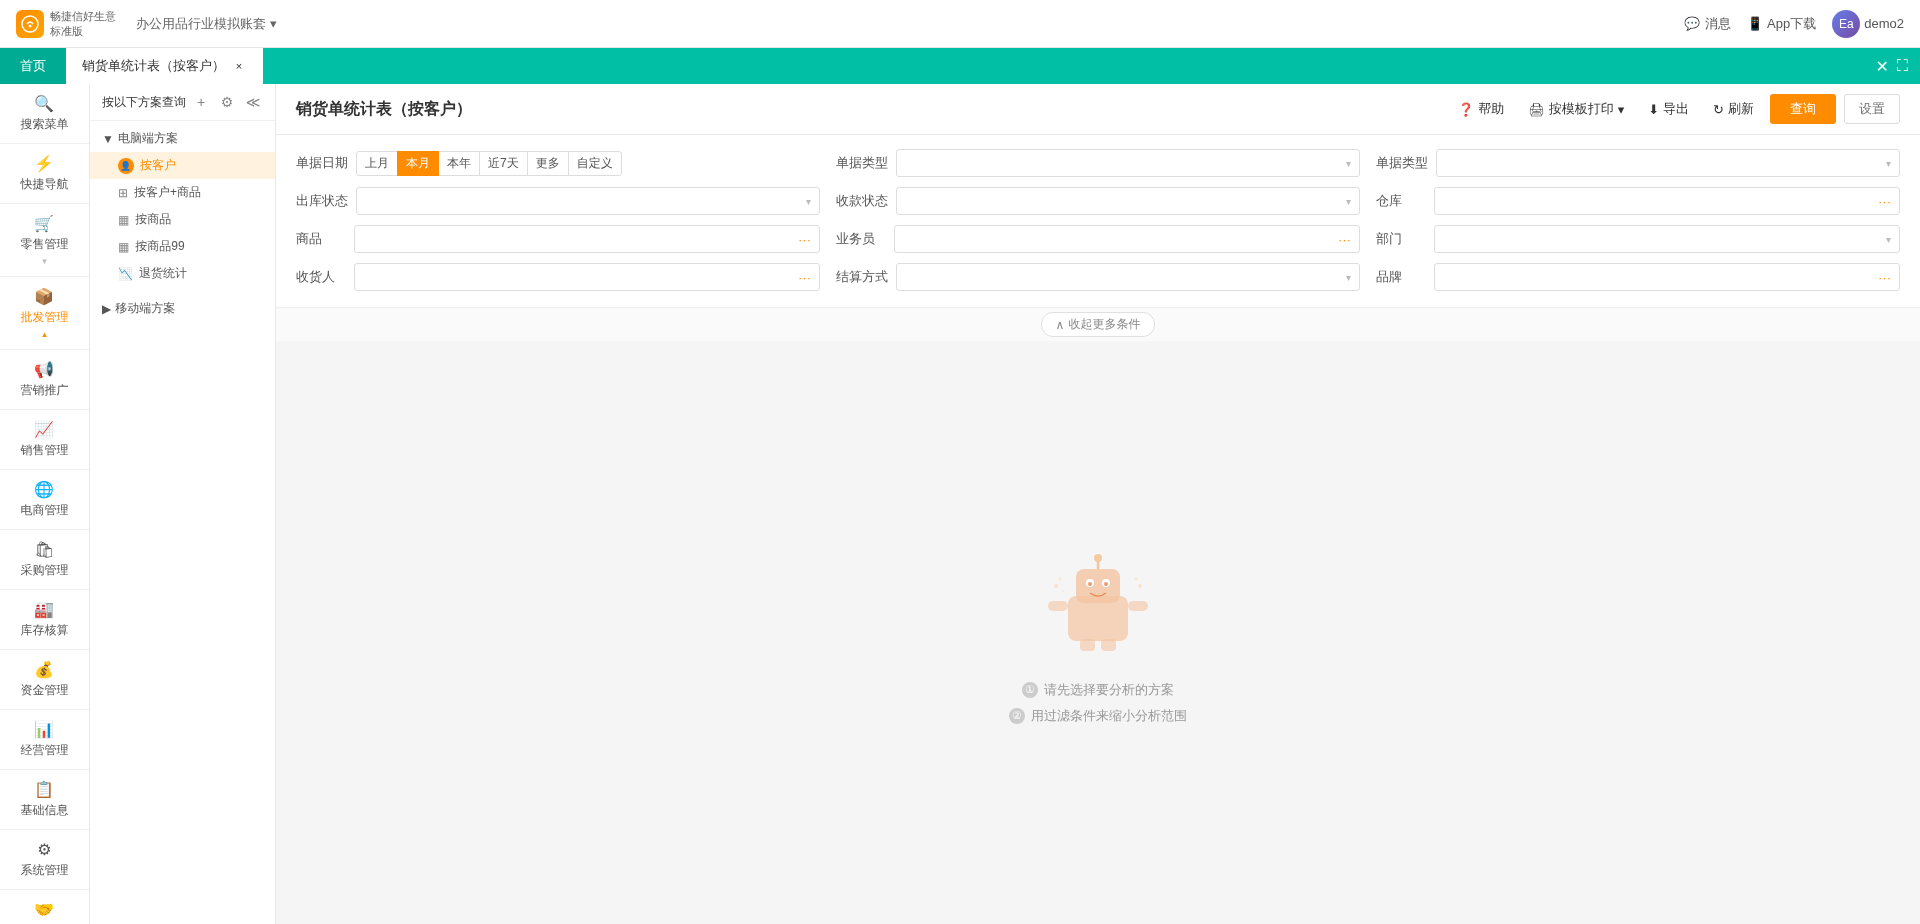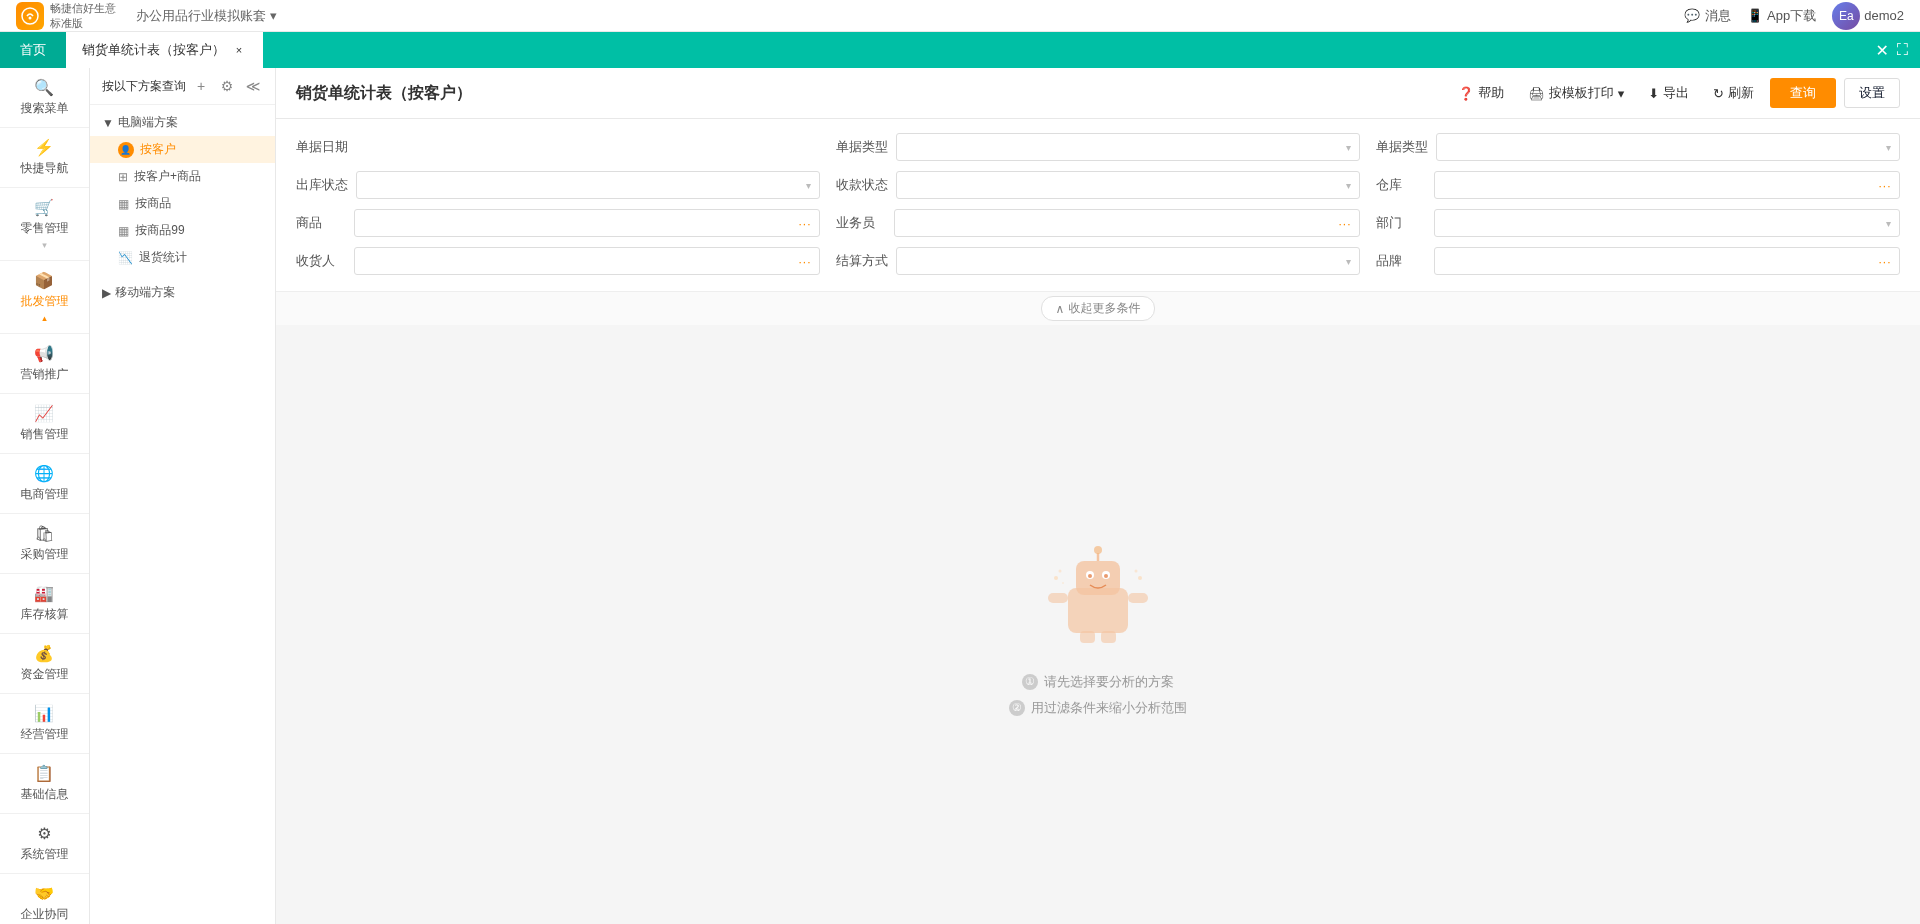--- a/index.html
+++ b/index.html
@@ -1,20 +1,20 @@
 <!DOCTYPE html>
 <html><head>
   <meta charset="utf-8">
   <style>
     * { box-sizing: border-box; margin: 0; padding: 0; }
     body { font-family: 'Microsoft YaHei', Arial, sans-serif; font-size: 13px; background: #f5f5f5; color: #333; display: flex; flex-direction: column; height: 924px; overflow: hidden; }
 
     
     .top-header {
-      height: 32px;
+      height: 48px;
       background: #fff;
       display: flex;
       align-items: center;
       justify-content: space-between;
       padding: 0 16px;
       border-bottom: 1px solid #e8e8e8;
       flex-shrink: 0;
     }
     .top-header-left {
       display: flex;
@@ -336,21 +336,21 @@
       color: white;
       border: none;
       padding: 6px 20px;
       border-radius: 3px;
       cursor: pointer;
       font-size: 13px;
       font-weight: 500;
     }
     .setting-btn {
       background: white;
-      color: #0f172a;
+      color: #737373;
       border: 1px solid #ddd;
       padding: 5px 14px;
       border-radius: 3px;
       cursor: pointer;
       font-size: 13px;
     }
     .filter-section {
       background: white;
       padding: 14px 20px 6px 20px;
       border-bottom: 1px solid #eee;
@@ -564,20 +564,28 @@
       </div>
     </div>
 
     <div class="filter-section">
 
       <div class="filter-grid">
 
         <div class="filter-cell">
           <span class="filter-cell-label">单据日期</span>
           <div style="flex:1;">
+            <div class="date-area">
+              <button class="date-period-btn">上月</button>
+              <button class="date-period-btn active">本月</button>
+              <button class="date-period-btn">本年</button>
+              <button class="date-period-btn">近7天</button>
+              <button class="date-period-btn">更多</button>
+              <button class="date-period-btn">自定义</button>
+            </div>
           </div>
         </div>
 
         <div class="filter-cell">
           <span class="filter-cell-label">单据类型</span>
           <div class="filter-input-wrap">
             <span class="fi-placeholder"></span>
             <span class="fi-arrow">▾</span>
           </div>
         </div>

